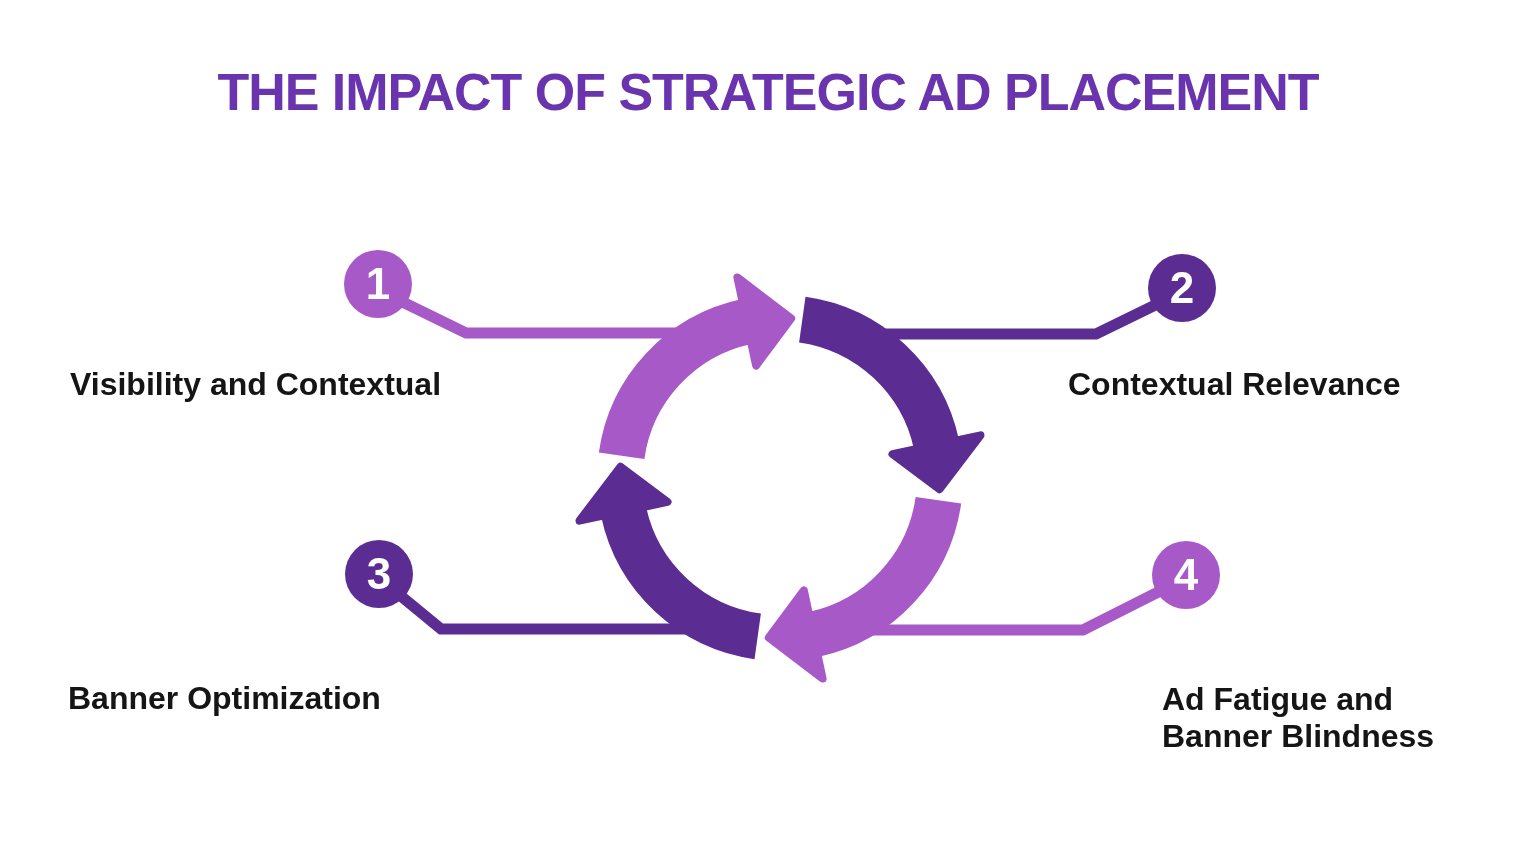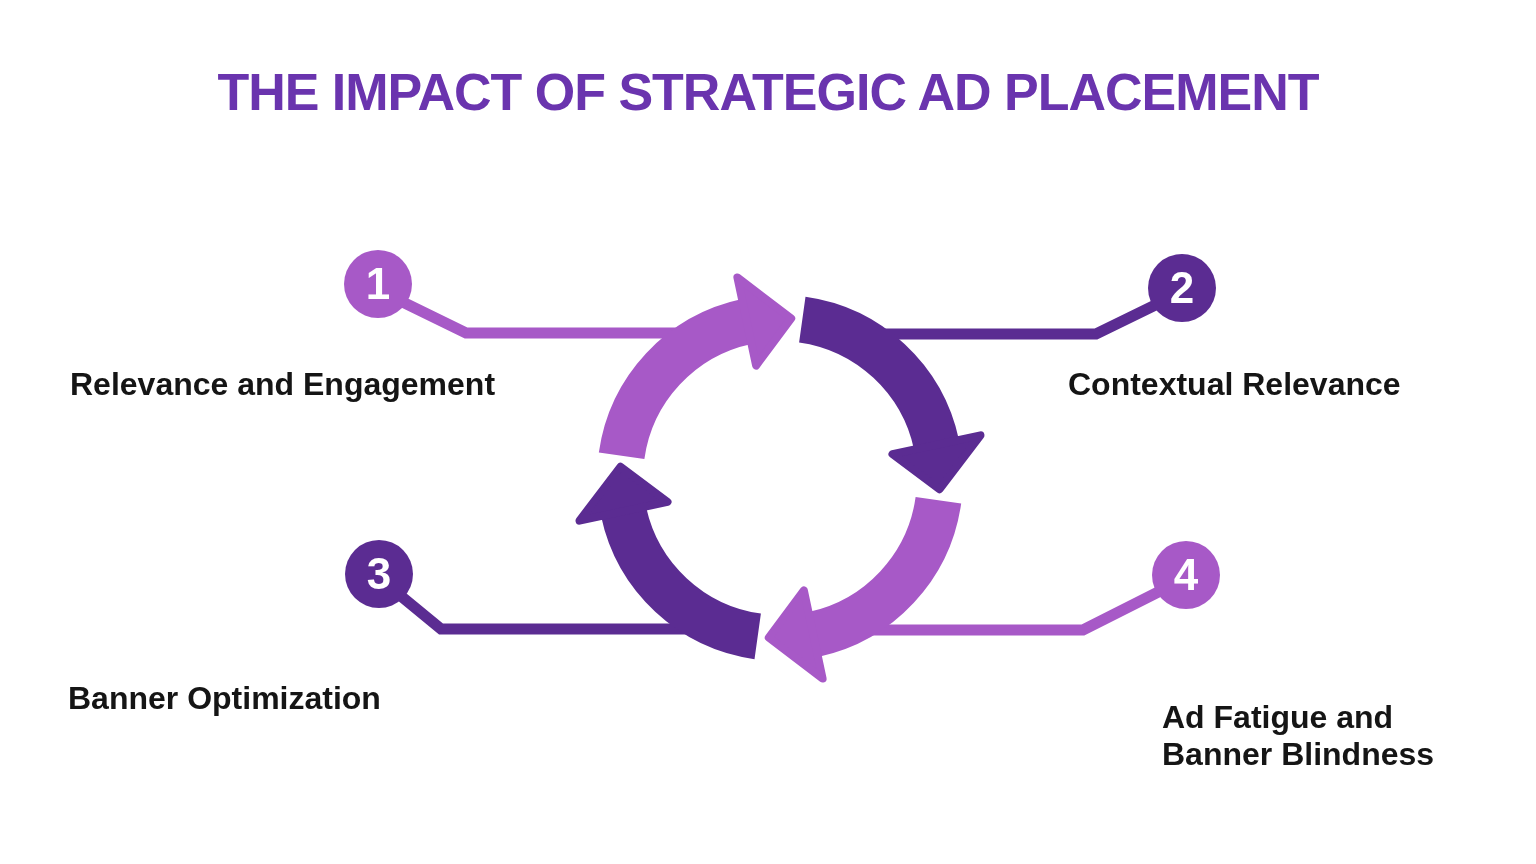--- a/index.html
+++ b/index.html
@@ -96,19 +96,19 @@
         <path class="head dark" d="M 187.4 29.5 L 241.2 70.4 L 206.1 117.5 Z"></path>
       </g>
     </g>
   </svg>
 
   <div class="badge light" style="left:344px; top:250px;">1</div>
   <div class="badge dark" style="left:1148px; top:254px;">2</div>
   <div class="badge dark" style="left:345px; top:540px;">3</div>
   <div class="badge light" style="left:1152px; top:541px;">4</div>
 
-  <div class="item-label" style="left:70px;  top:366px;">Relevance and Engagement</div>
+  <div class="item-label" style="left:70px;  top:366px;">Visibility and Contextual</div>
   <div class="item-label" style="left:1068px; top:366px;">Contextual Relevance</div>
   <div class="item-label" style="left:68px;  top:680px;">Banner Optimization</div>
-  <div class="item-label" style="left:1162px; top:681px;margin-top:18px;">Ad Fatigue and
+  <div class="item-label" style="left:1162px; top:681px;">Ad Fatigue and
 Banner Blindness</div>
 
 </div>
 
 </body></html>

